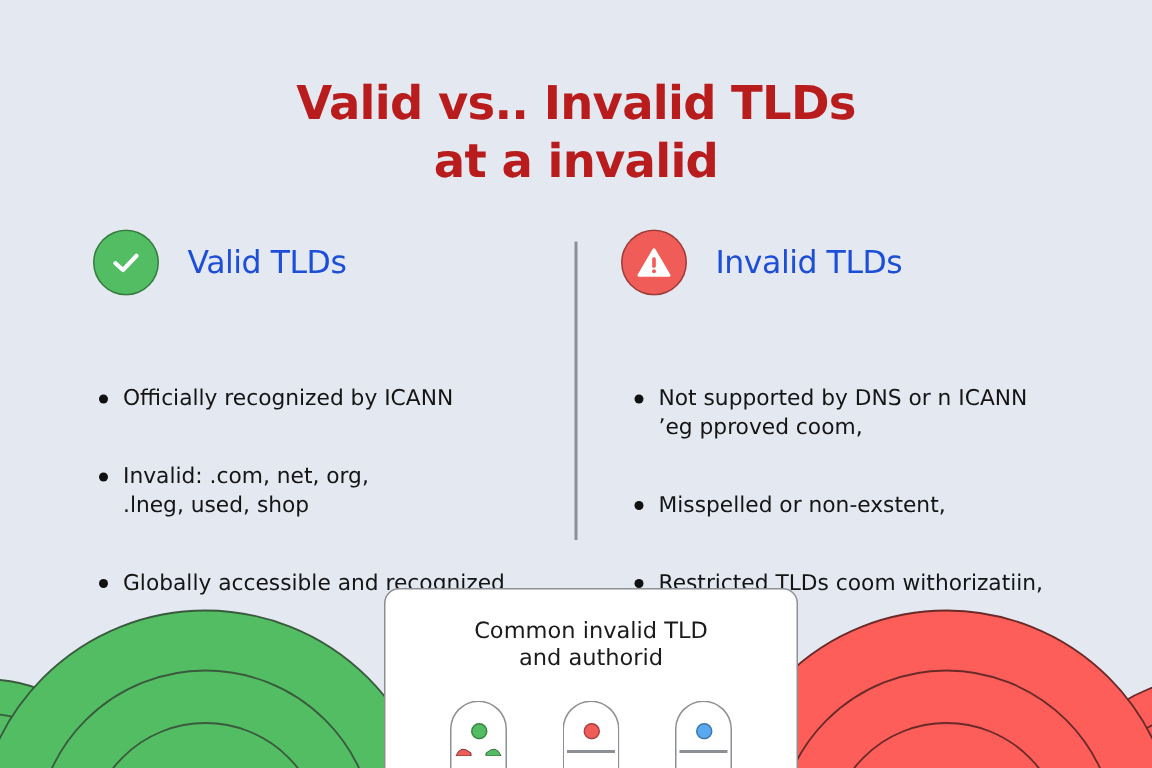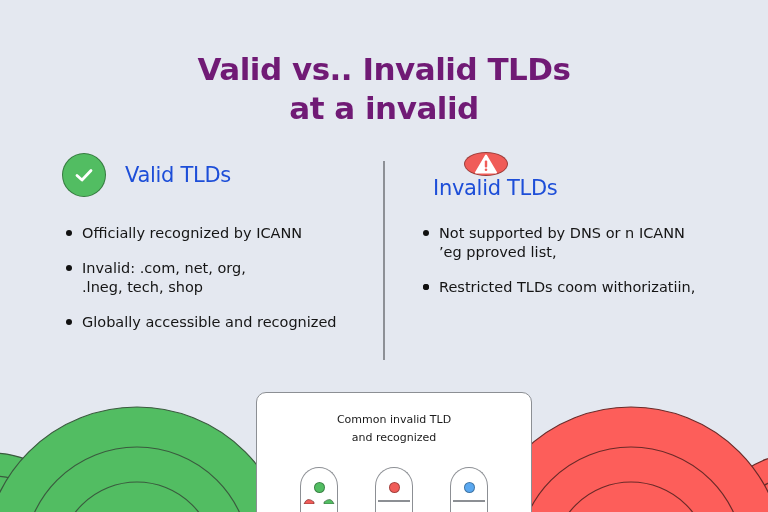--- a/index.html
+++ b/index.html
@@ -5,27 +5,27 @@
   html, body { margin: 0; padding: 0; }
   body {
     width: 768px; height: 512px; overflow: hidden; position: relative;
     background: #e4e8f0;
     font-family: "DejaVu Sans", "Liberation Sans", sans-serif;
     color: #111;
   }
   .title {
     position: absolute; left: 0; width: 768px; top: 50px;
     text-align: center; font-weight: bold; font-size: 31px; line-height: 39px;
-    letter-spacing: -0.5px; color: #701a75;
+    letter-spacing: -0.5px; color: #b91c1c;
   }
   .col-header {
     position: absolute; top: 152px; height: 46px; display: flex; align-items: center;
   }
   .col-header.left { left: 62px; }
-  .col-header.right { left: 414px; flex-direction: column; }
+  .col-header.right { left: 414px; }
   .badge {
     width: 44px; height: 44px; border-radius: 50%;
     display: flex; align-items: center; justify-content: center;
     box-sizing: border-box; border: 1.5px solid rgba(0,0,0,0.35);
   }
   .badge.green { background: #52bd62; }
   .badge.red { background: #f05c58; }
   .col-title {
     margin-left: 19px; font-size: 21px; color: #1d4ed8; letter-spacing: -0.3px;
   }
@@ -33,36 +33,36 @@
     position: absolute; left: 383px; top: 161px; width: 2px; height: 199px;
     background: #8d9096;
   }
   ul.bullets {
     position: absolute; margin: 0; padding: 0; list-style: none;
     font-size: 14.5px; line-height: 19px; color: #151515;
   }
   ul.bullets.left { left: 66px; top: 224px; width: 300px; }
   ul.bullets.right { left: 423px; top: 224px; width: 320px; }
   ul.bullets li {
-    position: relative; padding-left: 16px; margin-bottom: 16px;
+    position: relative; padding-left: 16px; margin-bottom: 16px; margin-top: 33px;
   }
   ul.bullets li::before {
     content: ""; position: absolute; left: 0; top: 6px;
     width: 6px; height: 6px; border-radius: 50%; background: #111;
   }
   .line { display: block; }
   .decor { position: absolute; left: 0; top: 0; }
   .card {
     position: absolute; left: 256px; top: 392px; width: 276px; height: 140px;
     background: #ffffff; border: 1.5px solid #8c8f94; border-radius: 10px;
     box-sizing: border-box;
   }
   .card-title {
     position: absolute; left: 0; width: 100%; top: 18px; text-align: center;
-    font-size: 11px; line-height: 18px; color: #1a1a1a;
+    font-size: 15px; line-height: 18px; color: #1a1a1a;
   }
   .scenario {
     position: absolute; top: 74px; width: 38px; height: 50px;
     border: 1.5px solid #8c8f94; border-bottom: none;
     border-radius: 19px 19px 0 0; box-sizing: border-box; background: #fff;
   }
   .scenario .dot {
     position: absolute; left: 50%; top: 14px; width: 11px; height: 11px;
     margin-left: -5.5px; border-radius: 50%; box-sizing: border-box;
     border: 1px solid rgba(0,0,0,0.3);
@@ -125,43 +125,44 @@
 </div>
 
 <div class="divider"></div>
 
 <ul class="bullets left">
   <li>
     <span class="line">Officially recognized by ICANN</span>
   </li>
   <li>
     <span class="line">Invalid:  .com, net, org,</span>
-    <span class="line">.lneg, tech, shop</span>
+    <span class="line">.lneg, used, shop</span>
   </li>
   <li>
     <span class="line">Globally accessible and recognized</span>
   </li>
 </ul>
 
 <ul class="bullets right">
   <li>
     <span class="line">Not supported by DNS or n ICANN</span>
-    <span class="line">’eg pproved list,</span>
+    <span class="line">’eg pproved coom,</span>
   </li>
   <li>
+    <span class="line">Misspelled or non-exstent,</span>
   </li>
   <li>
     <span class="line">Restricted TLDs coom withorizatiin,</span>
   </li>
 </ul>
 
 <div class="card">
   <div class="card-title">
     <span class="line">Common invalid TLD</span>
-    <span class="line">and recognized</span>
+    <span class="line">and authorid</span>
   </div>
 
   <div class="scenario" style="left:43px;">
     <div class="dot" style="background:#52bd62;"></div>
     <svg style="position:absolute;left:0;top:26px;" width="36" height="10" viewBox="0 0 36 10">
       <path d="M3 10 Q6 2 13 8 L13 10 Z" fill="#f05c58" stroke="#6a2a28" stroke-width="0.6"></path>
       <path d="M33 10 Q30 2 23 8 L23 10 Z" fill="#52bd62" stroke="#3a5a3e" stroke-width="0.6"></path>
     </svg>
   </div>
 

